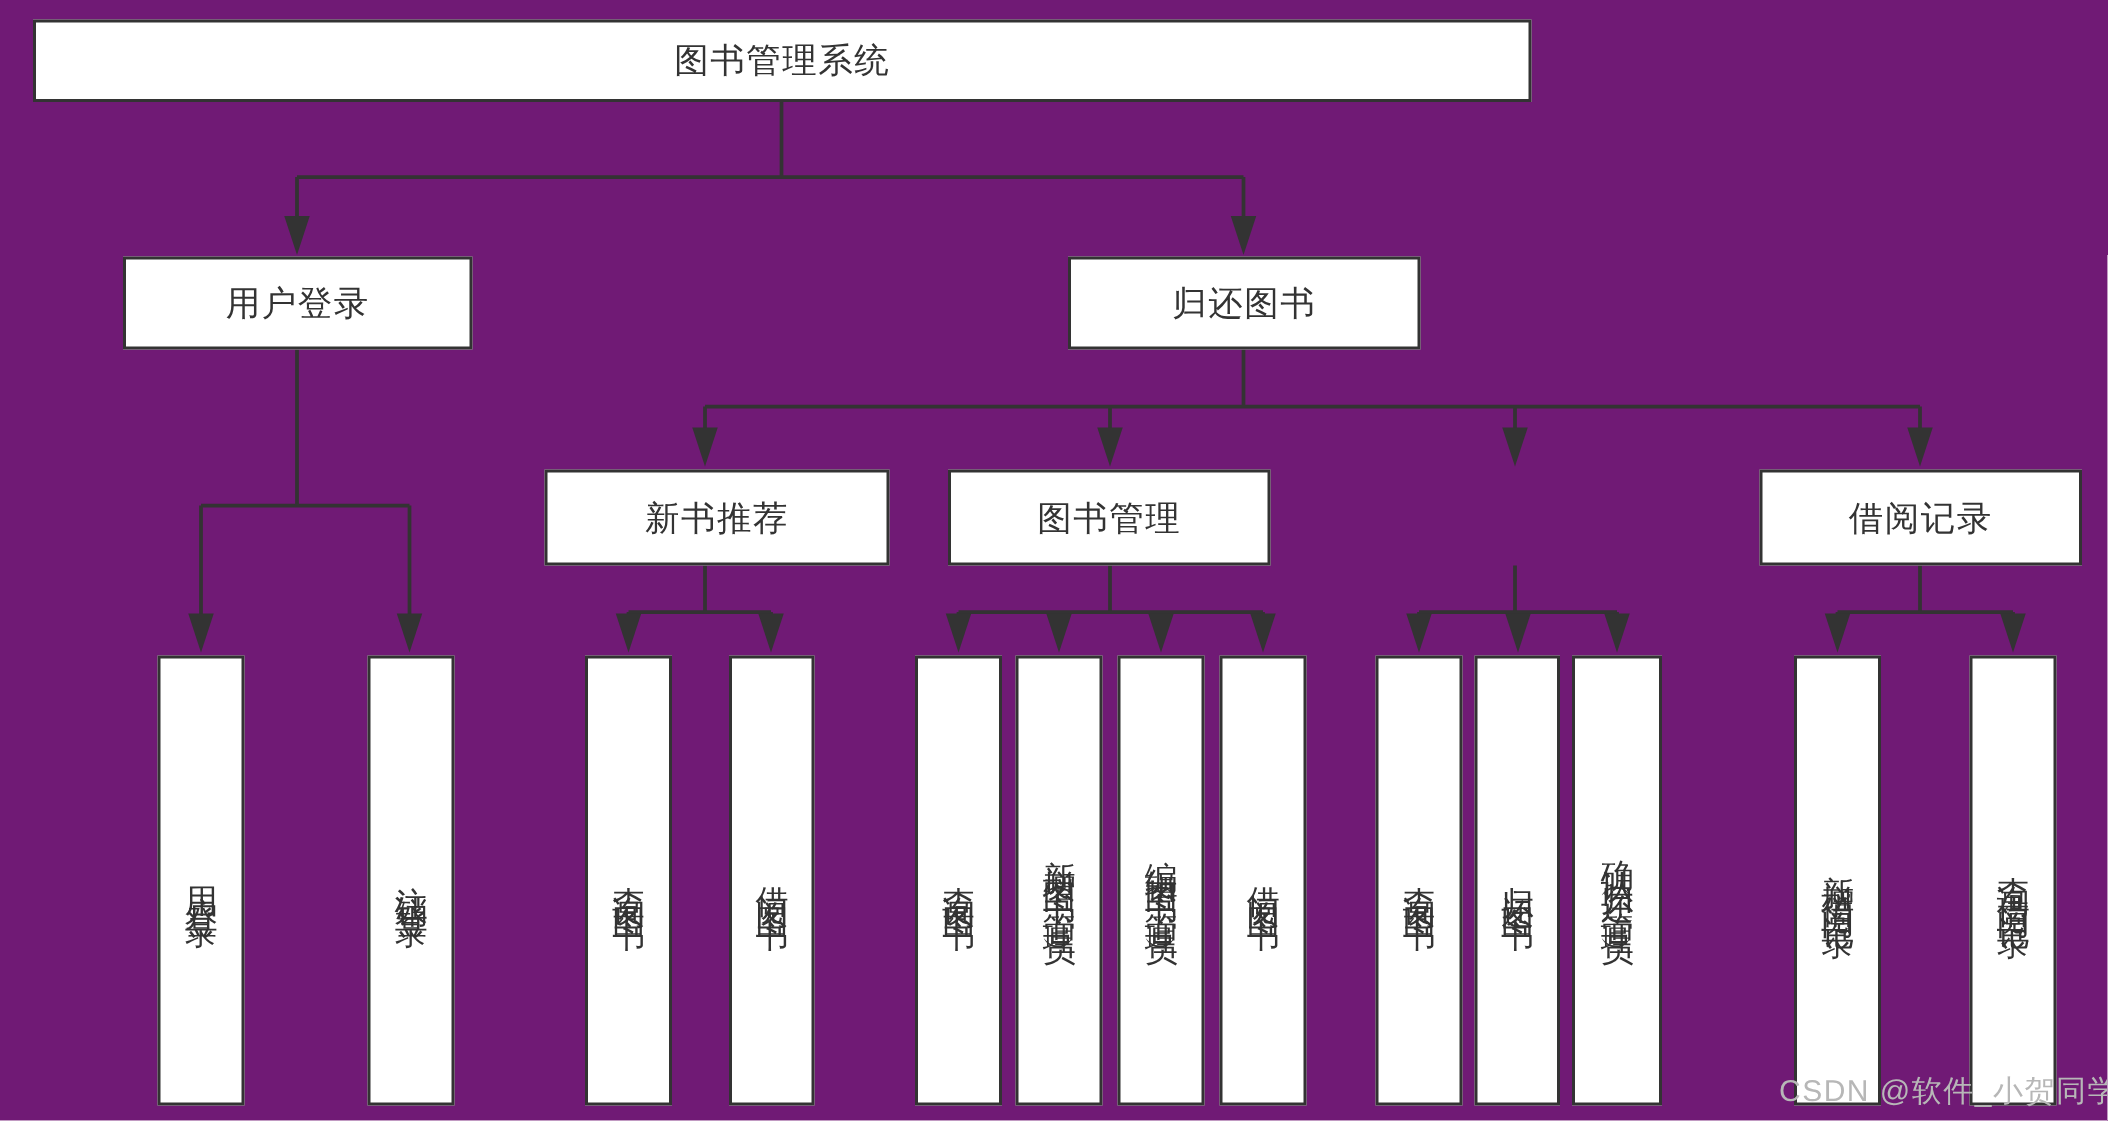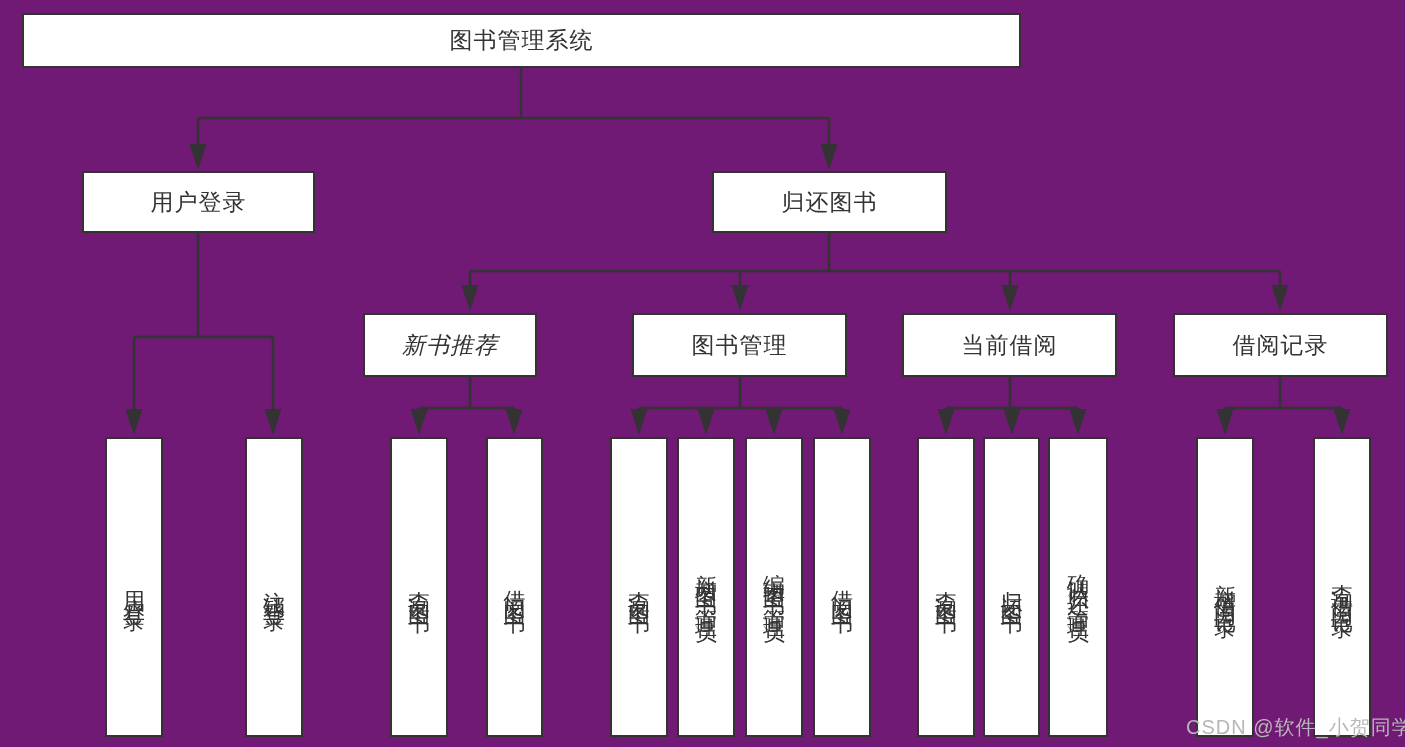--- a/index.html
+++ b/index.html
@@ -38,21 +38,21 @@
     letter-spacing: 7px;
     line-height: 1.1;
     white-space: nowrap;
   }
   
   .n-root           { left: 22px;   top: 13px;  width: 999px; height: 55px; }
   
   .n-user-login     { left: 82px;   top: 171px; width: 233px; height: 62px; }
   .n-book-mgmt      { left: 712px;  top: 171px; width: 235px; height: 62px; }
   
-  .n-new-book-rec   { left: 363px;  top: 313px; width: 174px; height: 64px; font-style: italic; }
+  .n-new-book-rec   { left: 363px;  top: 313px; width: 230px; height: 64px; }
   .n-book-borrow    { left: 632px;  top: 313px; width: 215px; height: 64px; }
   .n-current-borrow { left: 902px;  top: 313px; width: 215px; height: 64px; }
   .n-borrow-records { left: 1173px; top: 313px; width: 215px; height: 64px; text-align: center; }
   
   .leaf { top: 437px; height: 300px; }
   .n-leaf-login          { left: 105px;  width: 58px; }
   .n-leaf-logout         { left: 245px;  width: 58px; }
   .n-leaf-query1         { left: 390px;  width: 58px; }
   .n-leaf-borrow1        { left: 486px;  width: 57px; }
   .n-leaf-query2         { left: 610px;  width: 58px; }
@@ -144,23 +144,20 @@
   <div class="node node-h n-book-mgmt">
     <span>归还图书</span>
   </div>
 
   <div class="node node-h n-new-book-rec">
     <span>新书推荐</span>
   </div>
   <div class="node node-h n-book-borrow">
     <span>图书管理</span>
   </div>
-  <div class="node node-h n-current-borrow">
-    <span>当前借阅</span>
-  </div>
   <div class="node node-h n-borrow-records">
     <span>借阅记录</span>
   </div>
 
   <div class="node node-v leaf n-leaf-login">
     <span>用户登录</span>
   </div>
   <div class="node node-v leaf n-leaf-logout">
     <span>注销登录</span>
   </div>

